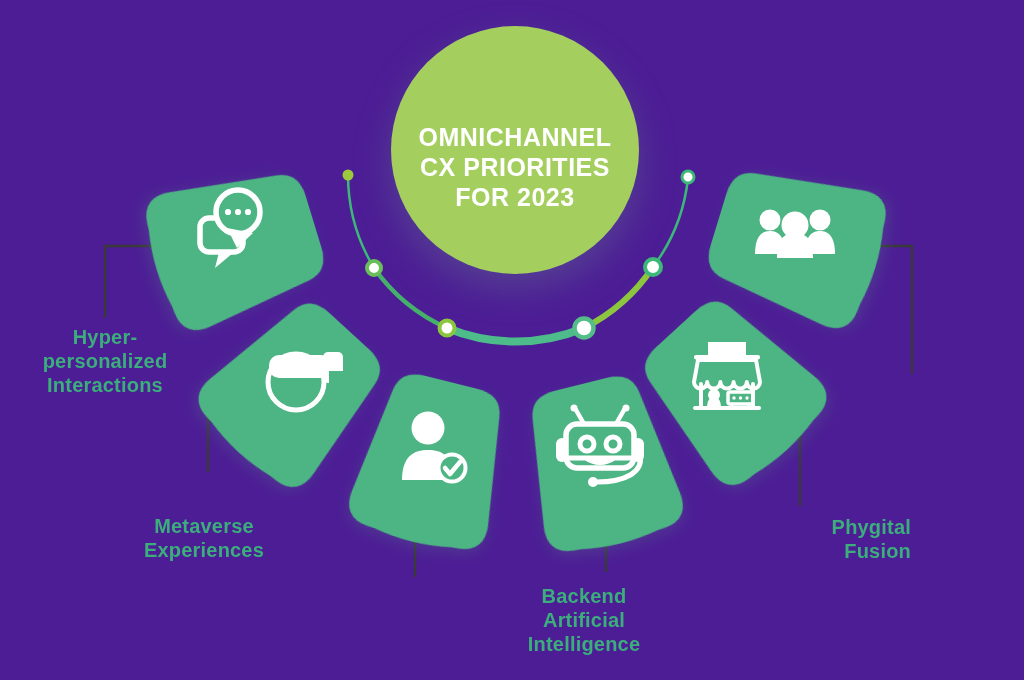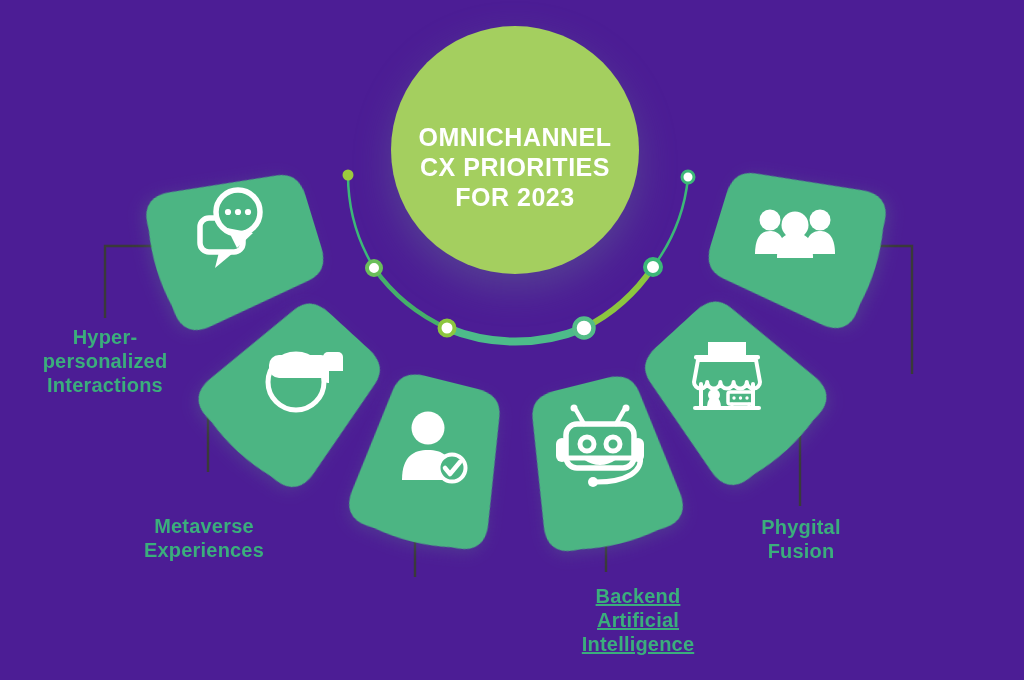--- a/index.html
+++ b/index.html
@@ -138,19 +138,19 @@
 
   <div class="title">OMNICHANNEL
 CX PRIORITIES
 FOR 2023</div>
 
   <div class="label" style="left:105px;top:325px;">Hyper-
 personalized
 Interactions</div>
   <div class="label" style="left:204px;top:479px;margin-top:35px;">Metaverse
 Experiences</div>
-  <div class="label" style="left:638px;top:584px;text-decoration:underline;">Backend
+  <div class="label" style="left:584px;top:584px;">Backend
 Artificial
 Intelligence</div>
-  <div class="label" style="left:801px;top:515px;">Phygital
+  <div class="label" style="left:801px;top:515px;text-align:right;">Phygital
 Fusion</div>
 
 </div>
 
 </body></html>

